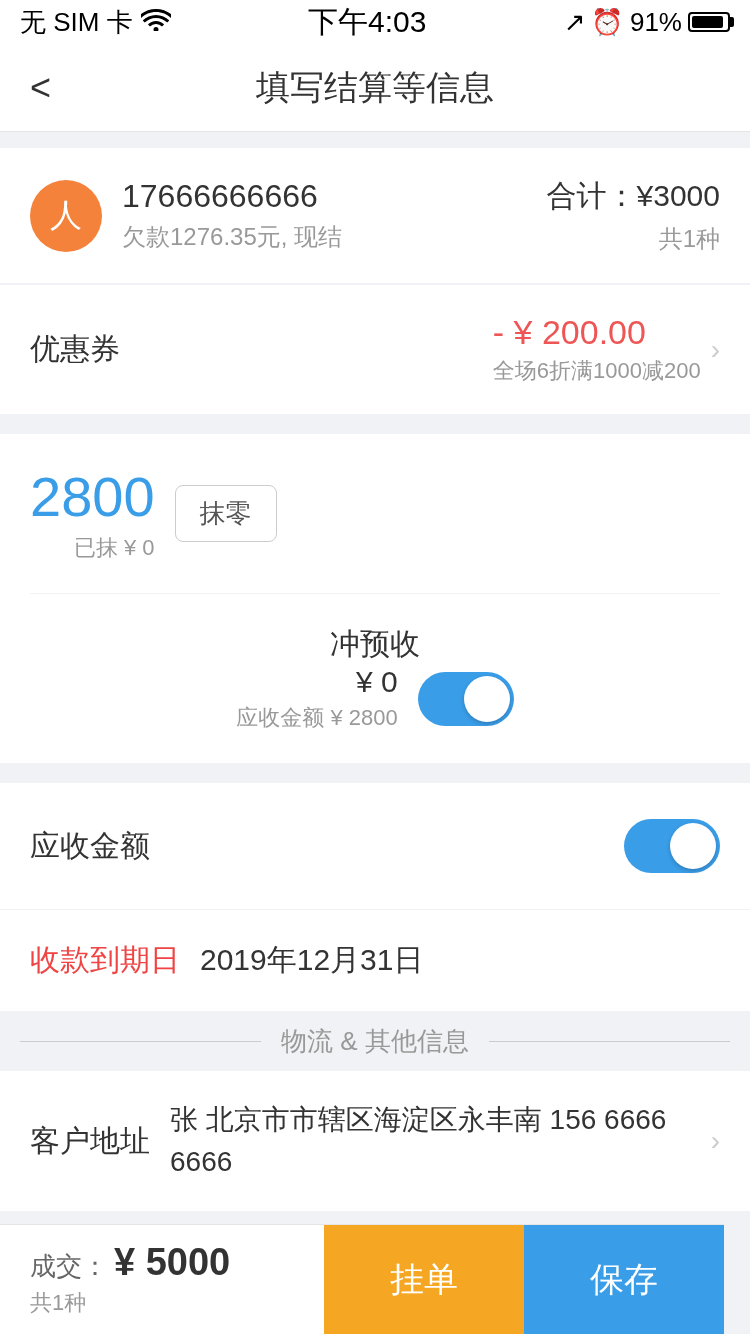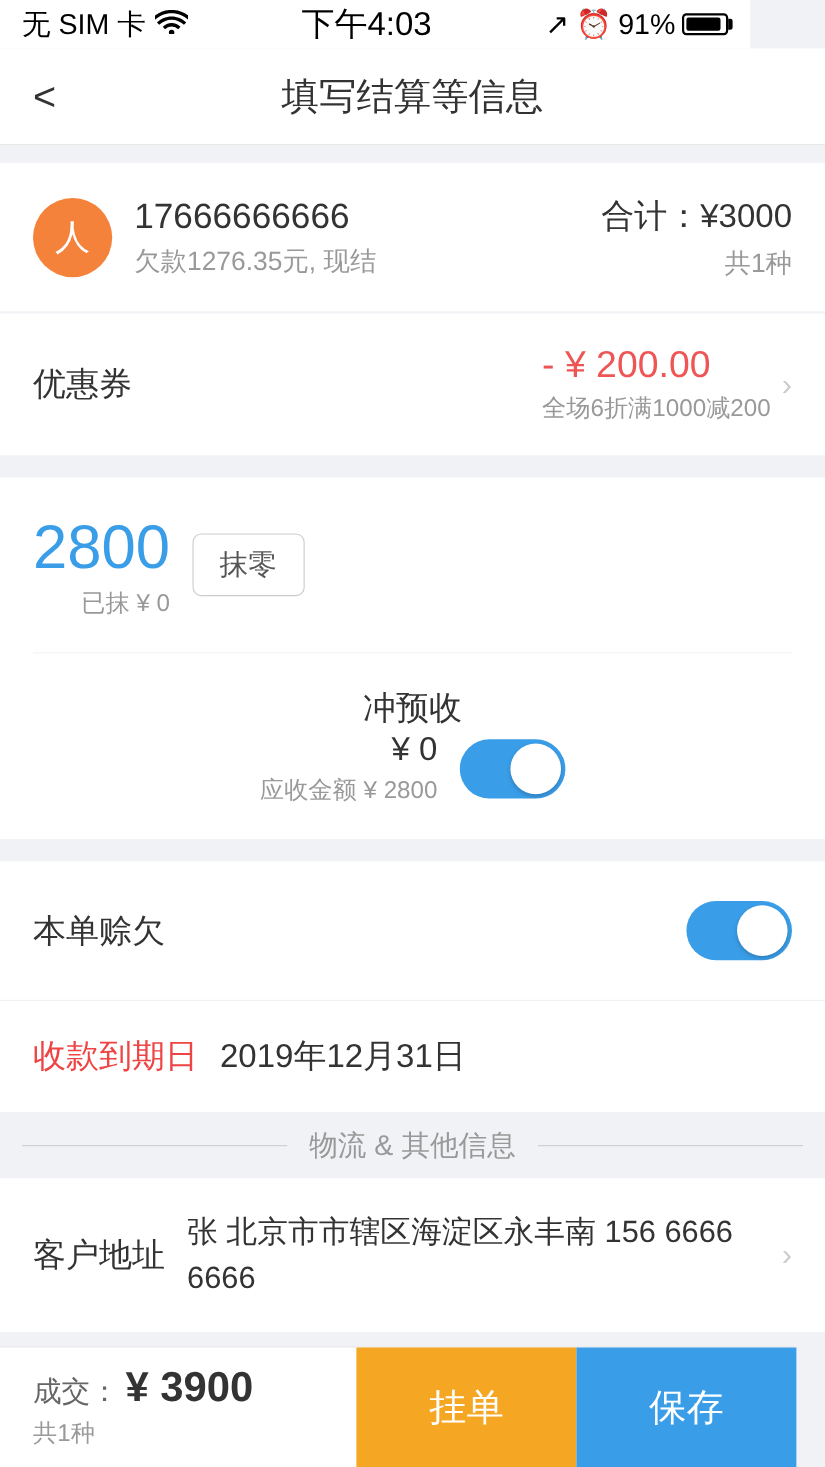--- a/index.html
+++ b/index.html
@@ -9,21 +9,21 @@
       min-height: 1334px;
       background: #f0f2f5;
       font-family: -apple-system, "PingFang SC", "Helvetica Neue", sans-serif;
       font-size: 28px;
       color: #333;
       position: relative;
     }
 
     
     .status-bar {
-      width: 682px;
+      width: 750px;
       height: 44px;
       background: #fff;
       display: flex;
       align-items: center;
       justify-content: space-between;
       padding: 0 20px;
       font-size: 26px;
       color: #000;
     }
     .status-left { display: flex; align-items: center; gap: 8px; }
@@ -340,21 +340,21 @@
         <div class="toggle on">
           <div class="toggle-knob"></div>
         </div>
       </div>
     </div>
   </div>
 
   <div class="section-divider"></div>
 
   <div class="debt-row">
-    <span class="debt-label">本单赊欠</span>
+    <span class="debt-label">应收金额</span>
     <div class="toggle on">
       <div class="toggle-knob"></div>
     </div>
   </div>
 
   <div style="height:1px; background:#f0f2f5;"></div>
 
   <div class="due-date-row">
     <span class="due-date-label">收款到期日</span>
     <span class="due-date-value">2019年12月31日</span>
@@ -371,21 +371,21 @@
   </div>
 
   <div class="grey-area"></div>
 
 </div>
 
 <div class="bottom-bar">
   <div class="bottom-summary">
     <div class="bottom-deal">
       <span class="bottom-deal-label">成交：</span>
-      <span class="bottom-deal-value">¥ 3900</span>
+      <span class="bottom-deal-value">¥ 5000</span>
     </div>
     <div class="bottom-count">共1种</div>
   </div>
   <div class="btn-pending">
     <span>挂单</span>
   </div>
   <div class="btn-save">
     <span>保存</span>
   </div>
 </div>

